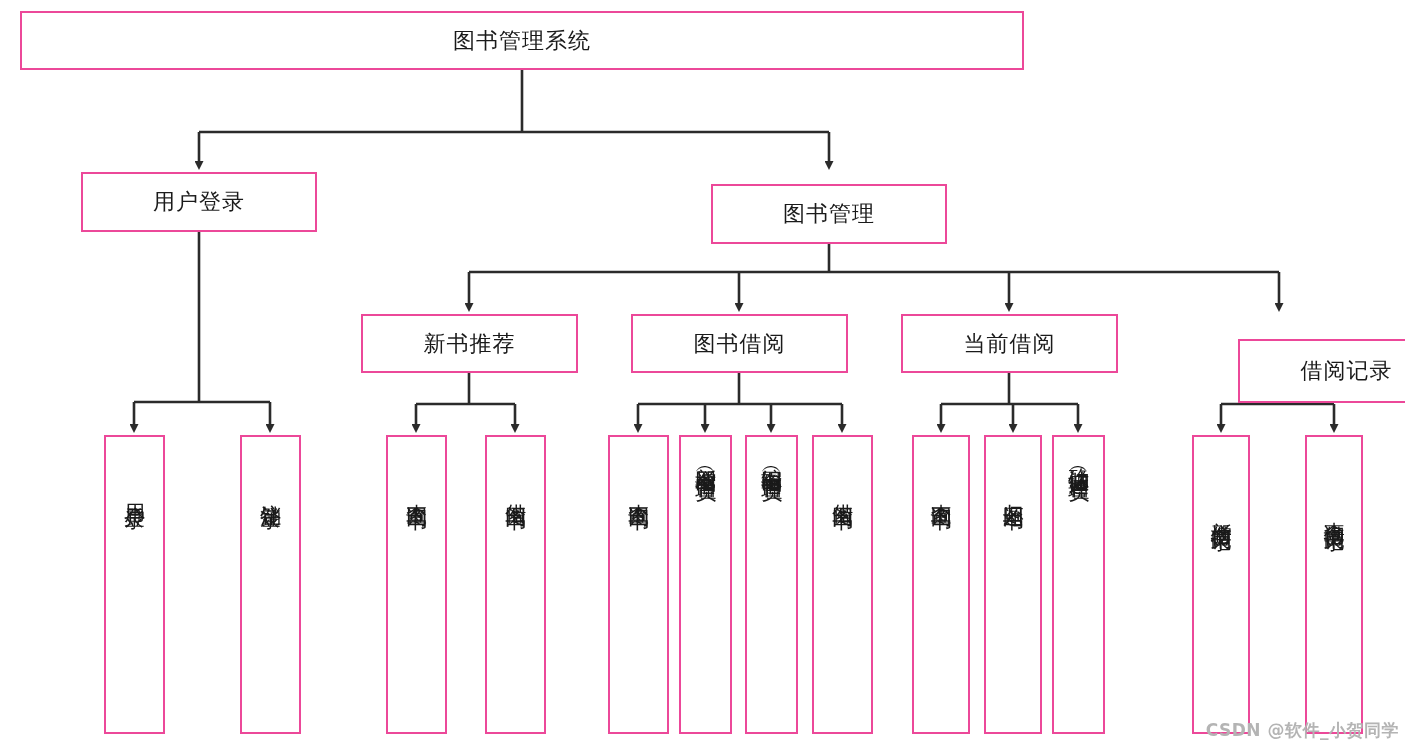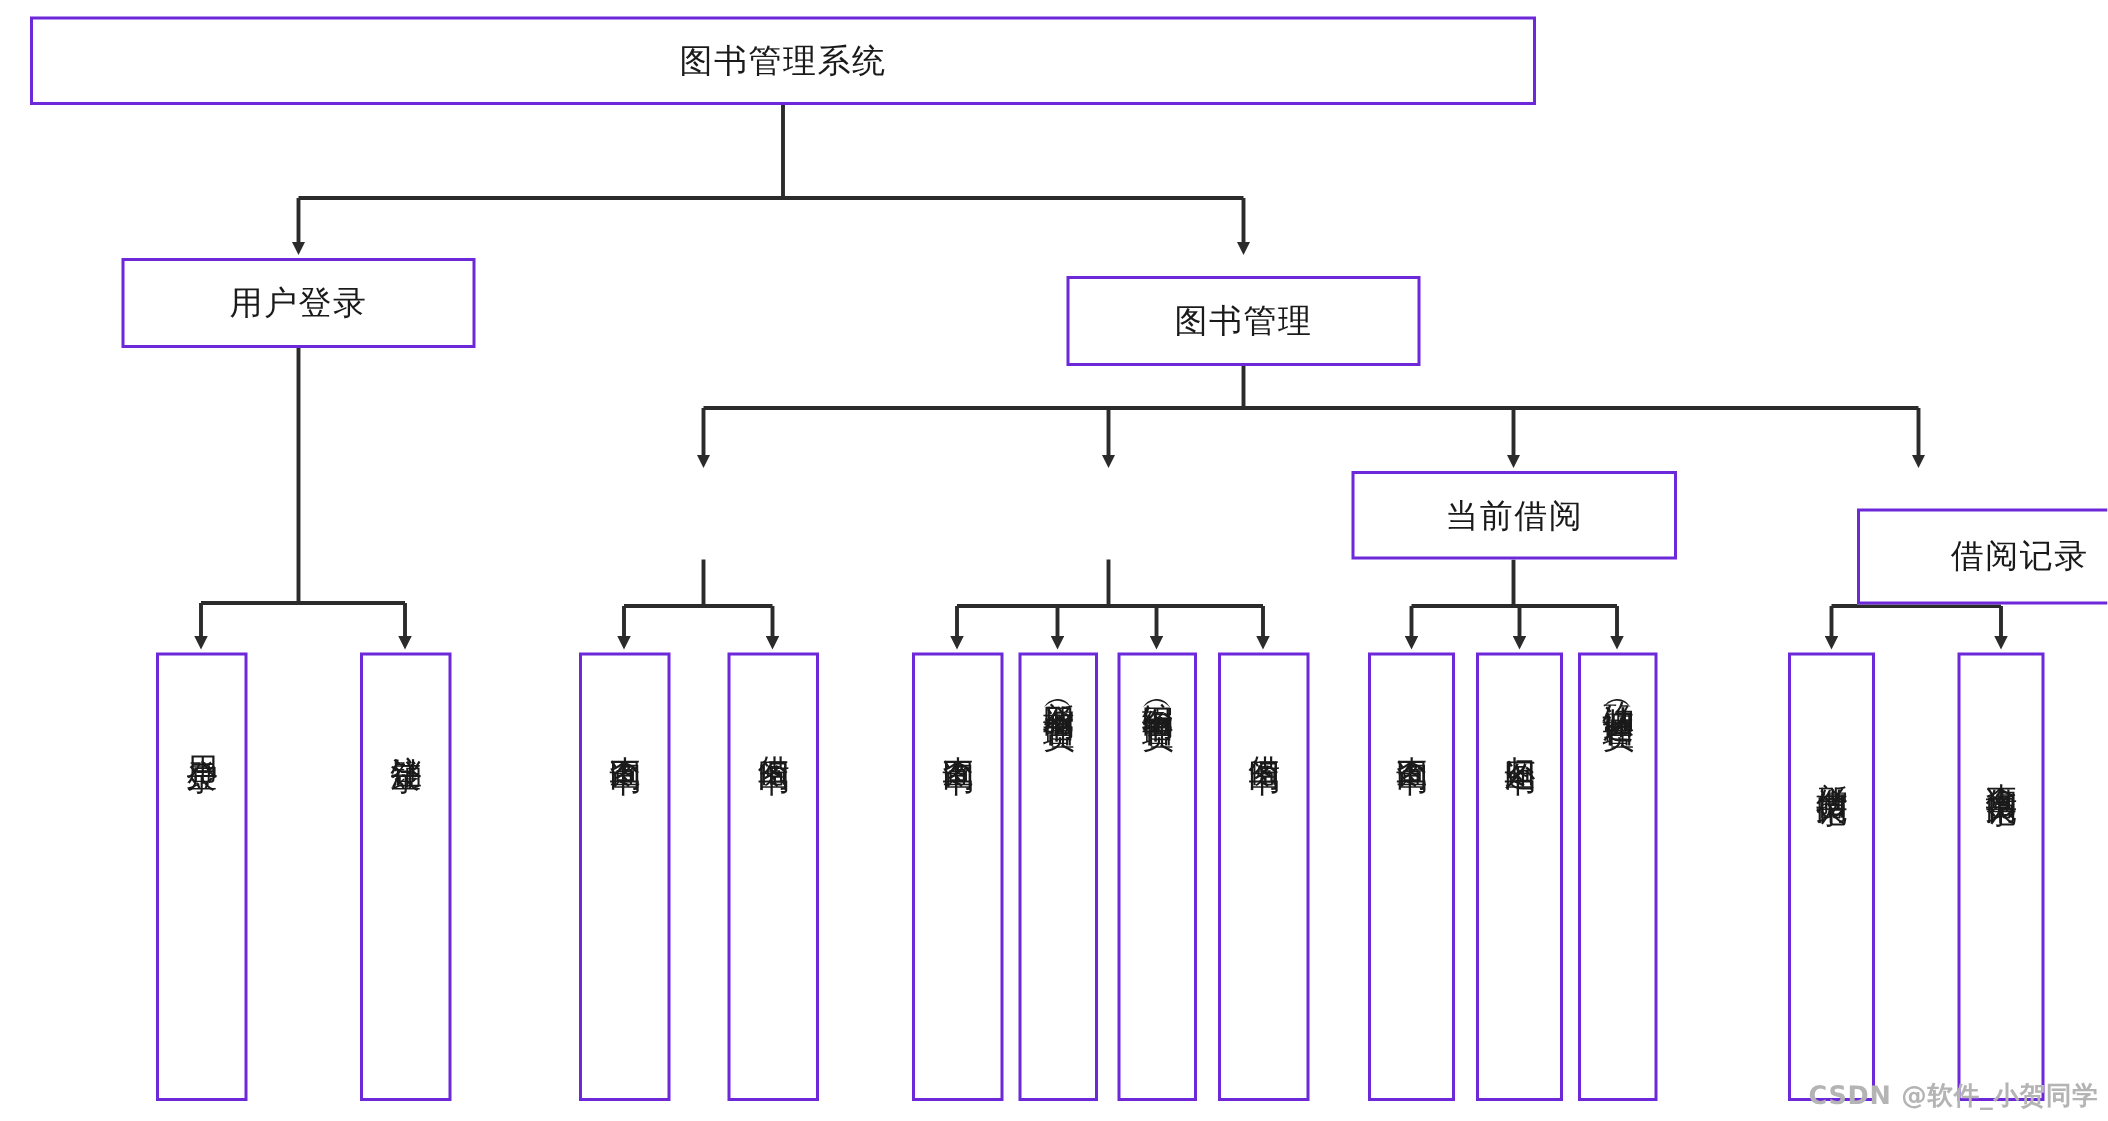--- a/index.html
+++ b/index.html
@@ -22,21 +22,21 @@
     position: absolute;
     left: 0;
     top: 0;
     width: 1405px;
     height: 747px;
     pointer-events: none;
   }
   .node {
     position: absolute;
     box-sizing: border-box;
-    border: 2px solid #6d28d9;
+    border: 2px solid #ec4899;
     background: #ffffff;
     display: flex;
     align-items: center;
     justify-content: center;
     color: #1a1a1a;
   }
   .node.horiz {
     font-size: 22px;
     letter-spacing: 1px;
   }
@@ -131,20 +131,22 @@
       <path d="M1221,404 L1221,425" marker-end="url(#arrow)"></path>
       <path d="M1334,404 L1334,425" marker-end="url(#arrow)"></path>
     </g>
   </svg>
 
   <div class="node horiz node-root" id="node-root" style="left: 20px; top: 11px; width: 1004px; height: 59px;">图书管理系统</div>
 
   <div class="node horiz" id="node-l2-0" style="left: 81px; top: 172px; width: 236px; height: 60px;">用户登录</div>
   <div class="node horiz" id="node-l2-1" style="left: 711px; top: 172px; width: 236px; height: 60px; margin-top: 12px;">图书管理</div>
 
+  <div class="node horiz" id="node-l3-0" style="left: 361px; top: 314px; width: 217px; height: 59px;">新书推荐</div>
+  <div class="node horiz" id="node-l3-1" style="left: 631px; top: 314px; width: 217px; height: 59px;">图书借阅</div>
   <div class="node horiz" id="node-l3-2" style="left: 901px; top: 314px; width: 217px; height: 59px;">当前借阅</div>
   <div class="node horiz" id="node-l3-3" style="left: 1238px; top: 314px; width: 217px; height: 64px; margin-top: 25px;">借阅记录</div>
 
   <div class="node vert mid" id="leaf-0" style="left: 104px; top: 435px; width: 61px; height: 299px;">
     <span class="vtext">用户登录</span>
   </div>
   <div class="node vert mid" id="leaf-1" style="left: 240px; top: 435px; width: 61px; height: 299px;">
     <span class="vtext">注销登录</span>
   </div>
   <div class="node vert mid" id="leaf-2" style="left: 386px; top: 435px; width: 61px; height: 299px;">

